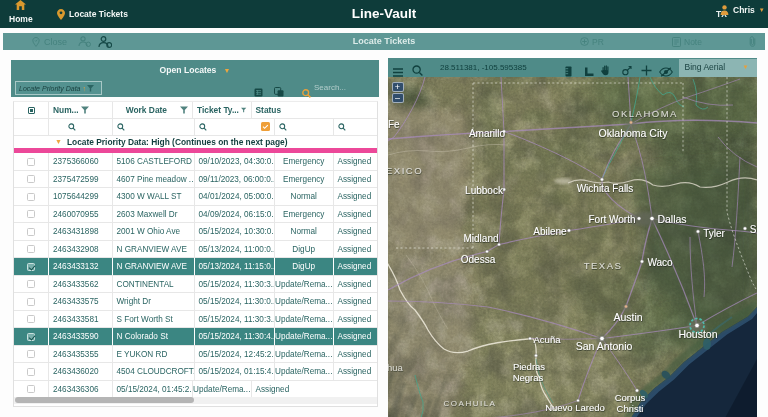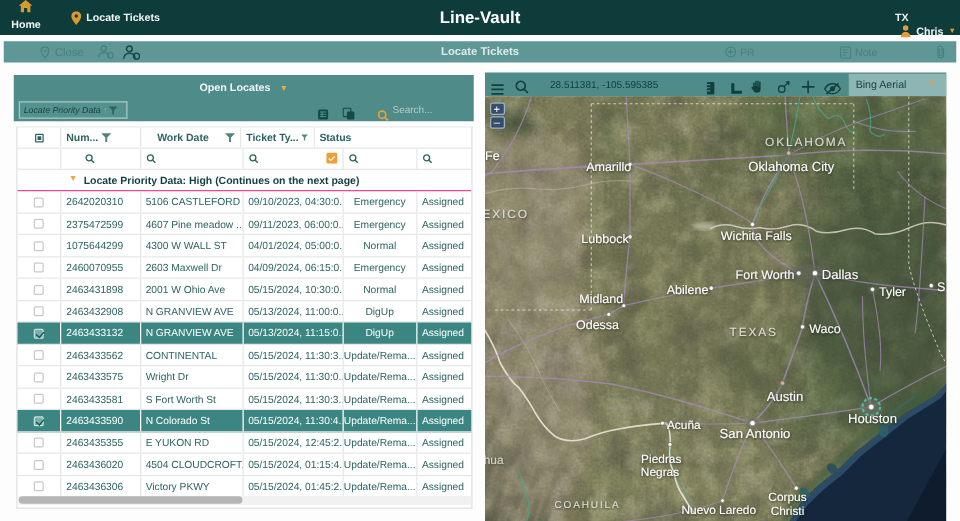--- a/index.html
+++ b/index.html
@@ -23,21 +23,21 @@
 .c:last-child { border-right:none; }
 .c0 { width:35px; justify-content:center; }
 .c1 { width:63.5px; justify-content:flex-start; }
 .c2 { width:82px; }
 .c3 { width:80.5px; }
 .c4 { width:58.5px; justify-content:center; }
 .c5 { flex:1; }
 .hdr { height:17px; font-weight:bold; }
 .hdr .c { font-size:8.4px; color:#2a6462; }
 .frow { height:16.5px; }
-.grow { height:17.8px; border-bottom:1px solid #ec4899; align-items:center; }
+.grow { height:17.8px; border-bottom:5px solid #ec4899; align-items:center; }
 .drow { height:17.5px; }
 .sel { background:#3b8682; }
 .sel .c { color:#fff; border-right-color:#ffffff; }
 .cb { width:8px; height:8px; border:1px solid #c9c9c9; border-radius:1.5px; background:#fff; }
 .sel .cb { background:#79b0ac; border-color:#c9e0de; position:relative; } .sel .cb::after { content:""; position:absolute; left:1.5px; top:0px; width:3px; height:5px; border:solid #12504c; border-width:0 1.3px 1.3px 0; transform:rotate(40deg); }
 
 #sbar { position:absolute; left:0px; bottom:2px; width:362.5px; height:7px; background:#f1f1f1; }
 #sthumb { position:absolute; left:1px; top:0.5px; width:179px; height:5.8px; background:#b5b5b5; border-radius:3px; }
 
 #mapwrap { position:absolute; left:388px; top:58px; width:368.5px; height:359px; }
@@ -59,21 +59,21 @@
   <span>Home</span>
 </div>
 <div class="item" style="position:absolute;left:57px;top:0;height:28px;display:flex;align-items:center;gap:4px;font-size:8.5px;font-weight:bold;color:#f2f6f5;">
   <svg width="8" height="11" viewBox="0 0 8 11">
       <path d="M4 0 C6.2 0 8 1.8 8 4 C8 6.5 4 11 4 11 C4 11 0 6.5 0 4 C0 1.8 1.8 0 4 0 Z" fill="#d9992e"></path>
       <circle cx="4" cy="3.8" r="1.4" fill="#0e3c3a"></circle>
     </svg>
   <span>Locate Tickets</span>
 </div>
 <div style="position:absolute;left:697px;top:0;height:28px;display:flex;align-items:center;font-size:8.5px;font-weight:bold;color:#e8f0ef;margin-left:19px;">TX</div>
-<div style="position:absolute;left:720px;top:0;height:19px;display:flex;align-items:center;gap:4px;margin-top:15px;">
+<div style="position:absolute;left:720px;top:0;height:19px;display:flex;align-items:center;gap:4px;">
   <svg width="9" height="10" viewBox="0 0 9 10">
       <circle cx="4.5" cy="2.4" r="2.2" fill="#e09c3c"></circle>
       <path d="M0.6 10 C0.6 7.2 2.2 5.6 4.5 5.6 C6.8 5.6 8.4 7.2 8.4 10 Z" fill="#e09c3c"></path>
     </svg>
   <span style="font-size:8.5px;font-weight:bold;color:#f2f6f5;">Chris</span>
   <span style="color:#e09c3c;font-size:6px;">▼</span>
 </div>
 <div id="bar2"></div>
 <div id="bar2c">Locate Tickets</div>
 <div class="b2item" style="left:32px;gap:4px;">
@@ -208,21 +208,21 @@
       </div>
   </div>
   <div class="row grow" style="font-weight:bold;">
     <span style="color:#eda73f;font-size:7px;margin-left:41px;">▼</span>
     <span style="font-size:8.4px;color:#113e3d;margin-left:5px;">Locate Priority Data: High (Continues on the next page)</span>
   </div>
   <div class="row drow">
     <div class="c c0">
         <span class="cb"></span>
       </div>
-    <div class="c c1">2642020310</div>
+    <div class="c c1">2375366060</div>
     <div class="c c2">5106 CASTLEFORD ...</div>
     <div class="c c3">09/10/2023, 04:30:0...</div>
     <div class="c c4">Emergency</div>
     <div class="c c5">Assigned</div>
   </div>
   <div class="row drow">
     <div class="c c0">
         <span class="cb"></span>
       </div>
     <div class="c c1">2375472599</div>
@@ -339,21 +339,20 @@
     <div class="c c2">4504 CLOUDCROFT...</div>
     <div class="c c3">05/15/2024, 01:15:4...</div>
     <div class="c c4">Update/Rema...</div>
     <div class="c c5">Assigned</div>
   </div>
   <div class="row drow">
     <div class="c c0">
         <span class="cb"></span>
       </div>
     <div class="c c1">2463436306</div>
-    <div class="c c2">Victory PKWY</div>
     <div class="c c3">05/15/2024, 01:45:2...</div>
     <div class="c c4">Update/Rema...</div>
     <div class="c c5">Assigned</div>
   </div>
   <div id="sbar">
       <div id="sthumb"></div>
     </div>
 </div>
 
 <div id="mapwrap">

